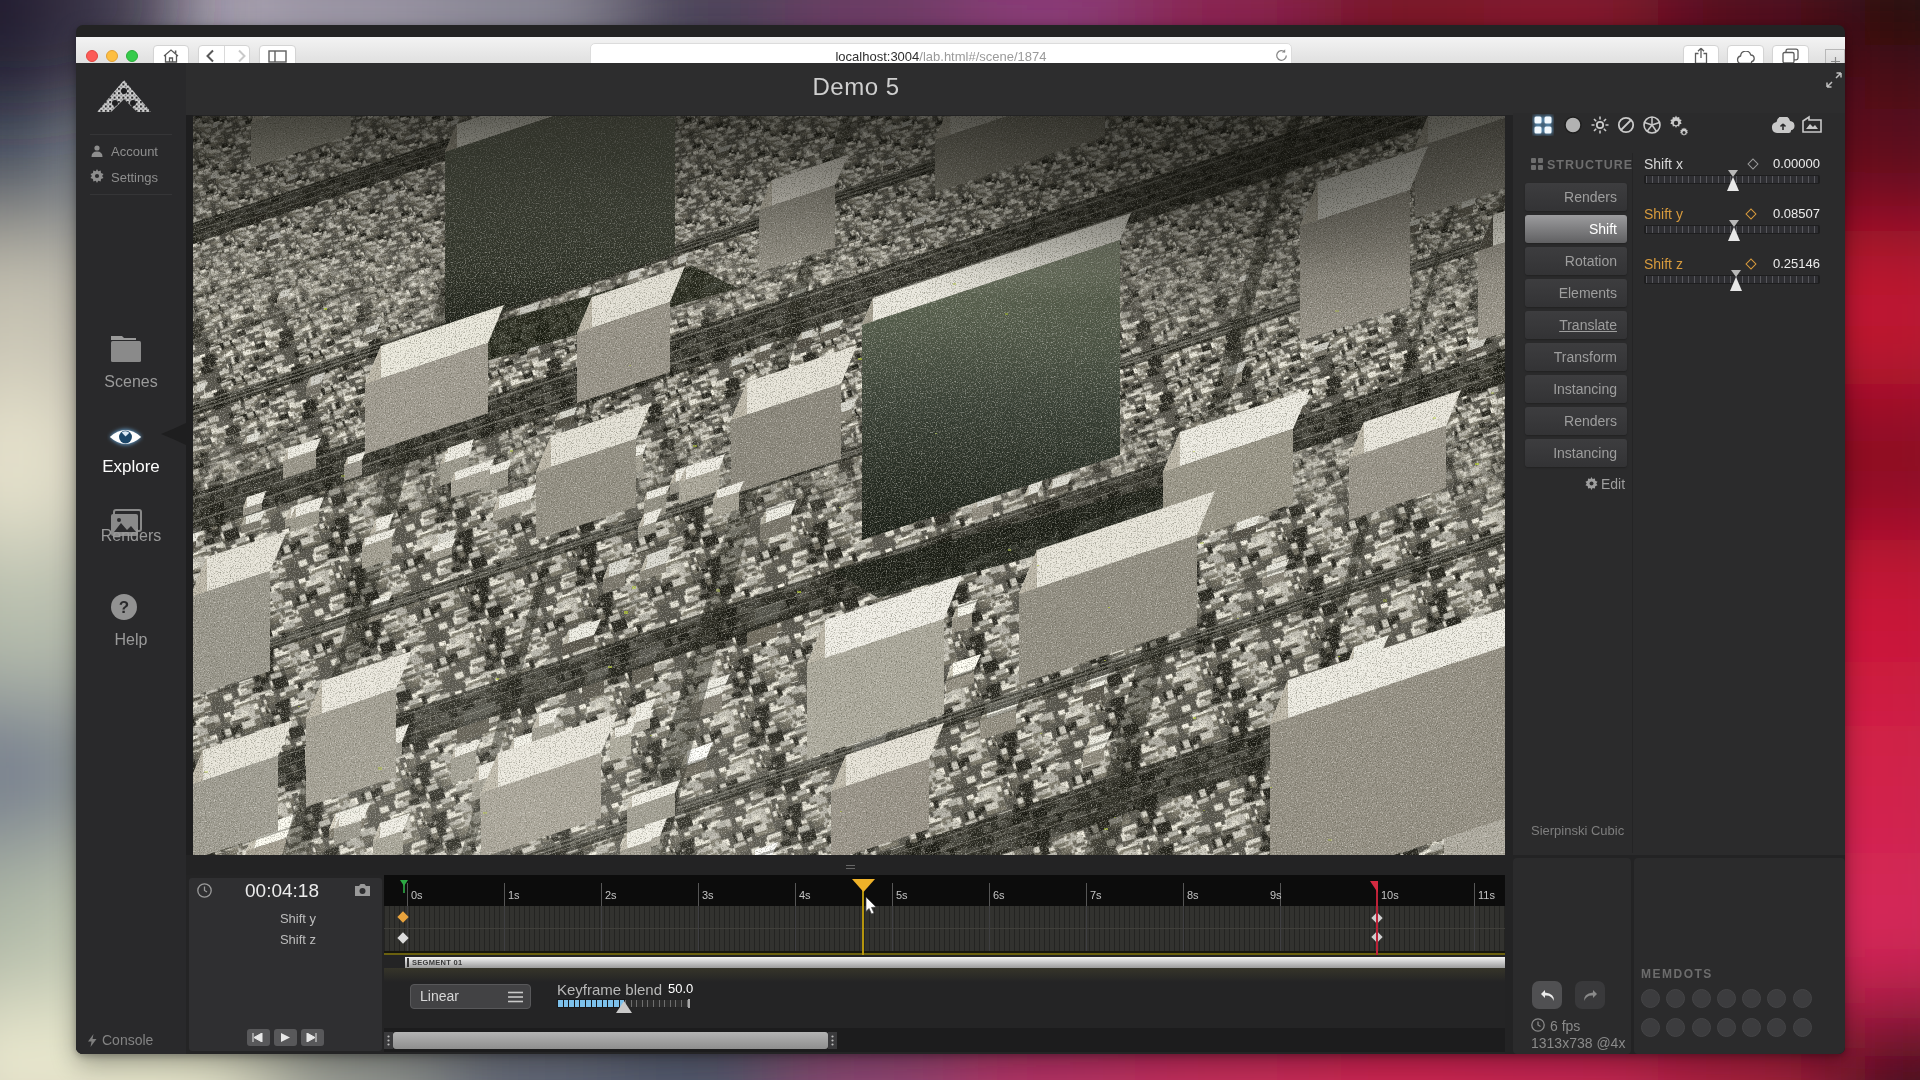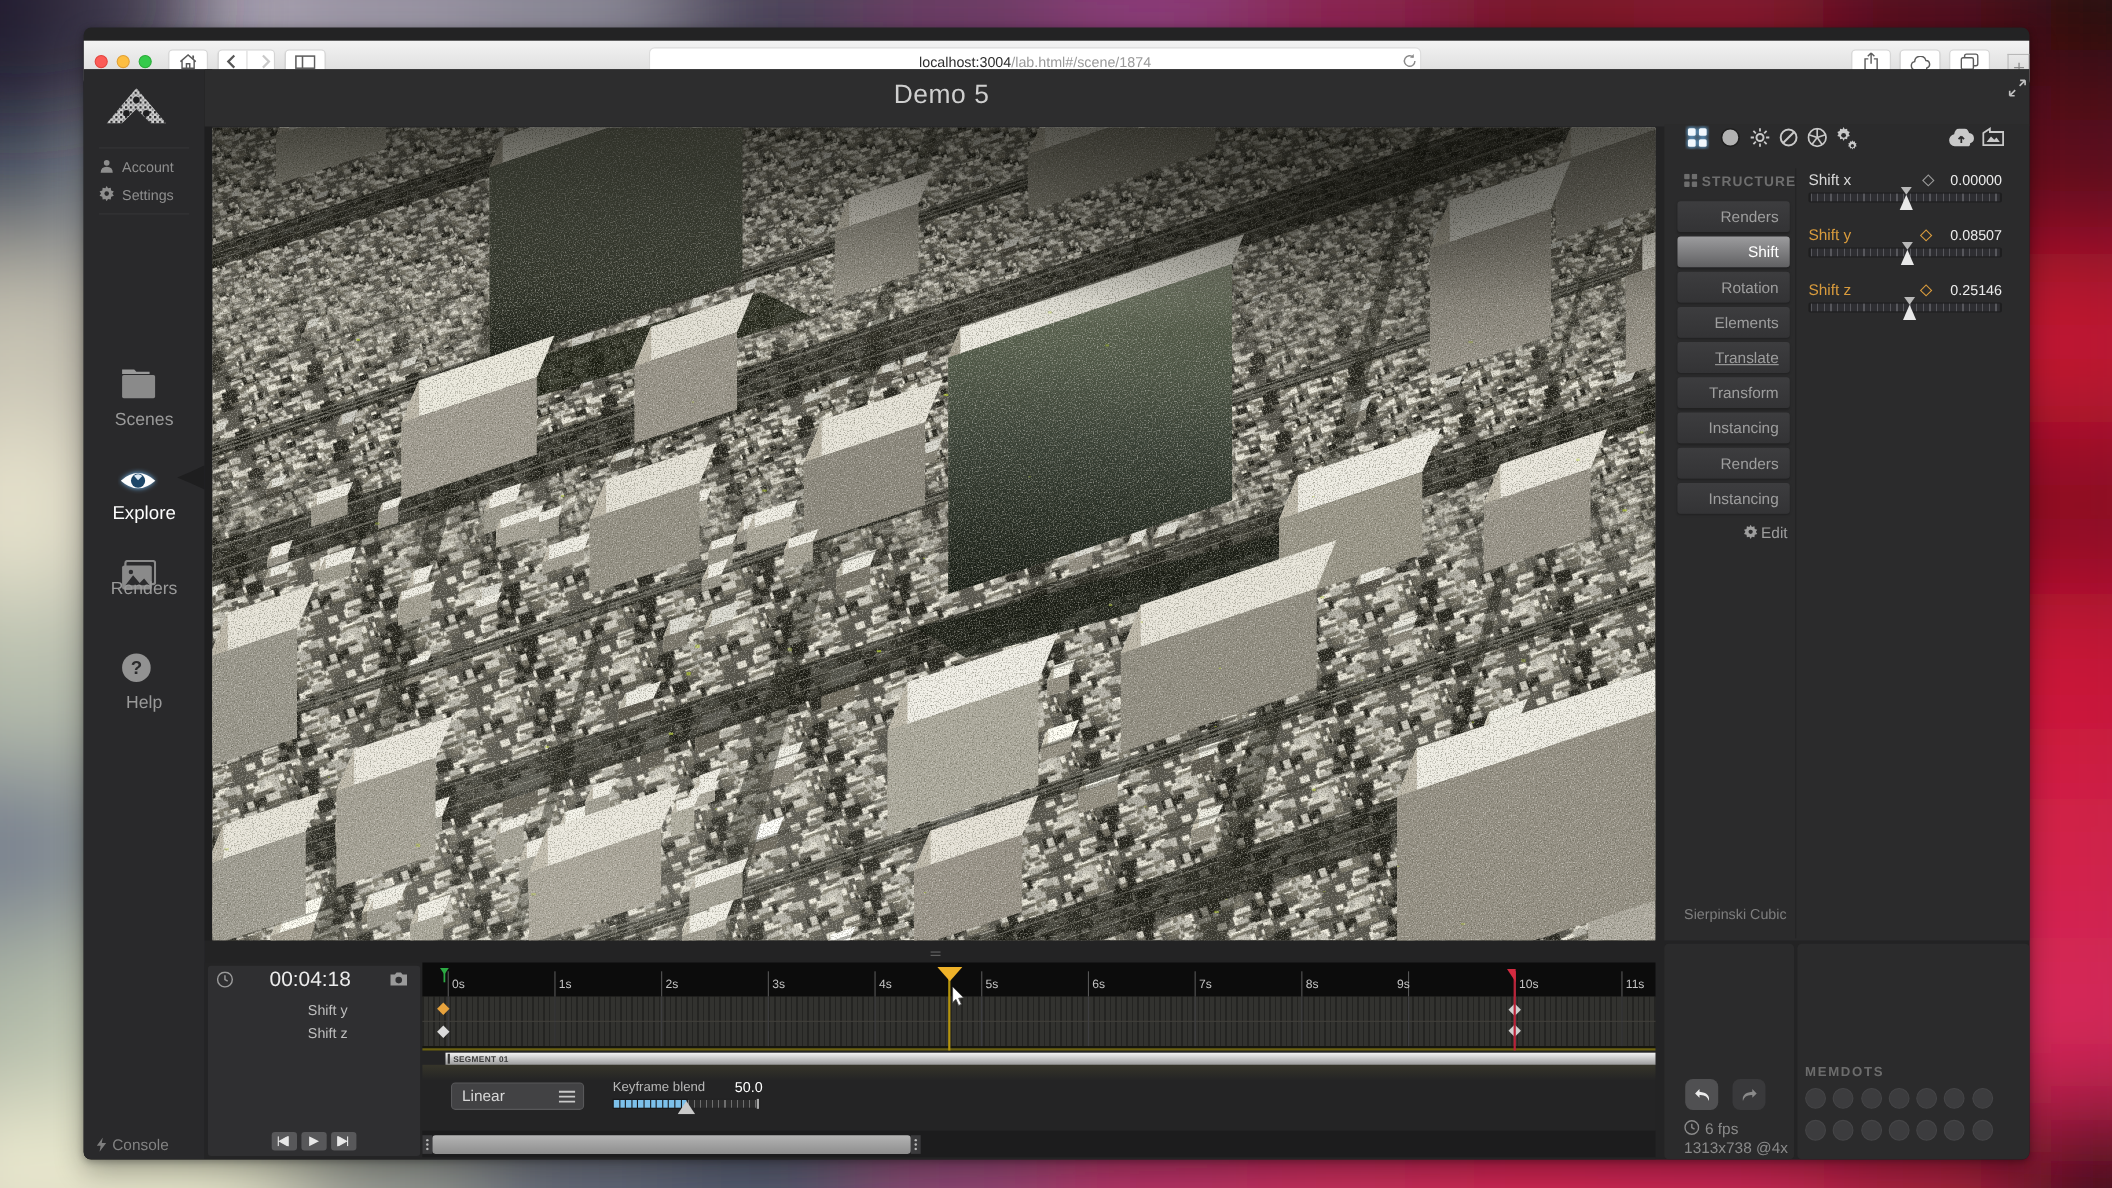--- a/index.html
+++ b/index.html
@@ -2002,21 +2002,21 @@
 
 <div style="position:absolute; left:224px; top:109px; width:121px; height:25px; background:#424244; border:1px solid #58585a; border-radius:4px;"></div>
 <div style="position:absolute; left:234px; top:113px; font-size:14px; color:#d8d8d8;">Linear</div>
 <svg class="icn" style="left:322px; top:116px;" width="15" height="12" viewBox="0 0 15 12">
             <g stroke="#c9c9c9" stroke-width="1.6">
               <line x1="0" y1="1.5" x2="15" y2="1.5"></line>
               <line x1="0" y1="6" x2="15" y2="6"></line>
               <line x1="0" y1="10.5" x2="15" y2="10.5"></line>
             </g>
           </svg>
-<div style="position:absolute; left:371px; top:106px; font-size:12px; color:#b8b8b8;">Keyframe blend</div>
+<div style="position:absolute; left:371px; top:106px; font-size:15px; color:#b8b8b8;">Keyframe blend</div>
 <div style="position:absolute; left:482px; top:106px; font-size:13px; color:#fff;">50.0</div>
 <div style="position:absolute; left:371px; top:124px; width:134px; height:9px; background:#232324;">
 <div style="position:absolute; left:0; top:0; width:68px; height:9px; background:#18181a;">
               <div style="position:absolute; left:1.0px; top:1px; width:4.6px; height:7px; background:#7cc0ea;"></div>
               <div style="position:absolute; left:6.6px; top:1px; width:4.6px; height:7px; background:#7cc0ea;"></div>
               <div style="position:absolute; left:12.2px; top:1px; width:4.6px; height:7px; background:#7cc0ea;"></div>
               <div style="position:absolute; left:17.8px; top:1px; width:4.6px; height:7px; background:#7cc0ea;"></div>
               <div style="position:absolute; left:23.4px; top:1px; width:4.6px; height:7px; background:#7cc0ea;"></div>
               <div style="position:absolute; left:29.0px; top:1px; width:4.6px; height:7px; background:#7cc0ea;"></div>
               <div style="position:absolute; left:34.6px; top:1px; width:4.6px; height:7px; background:#7cc0ea;"></div>

